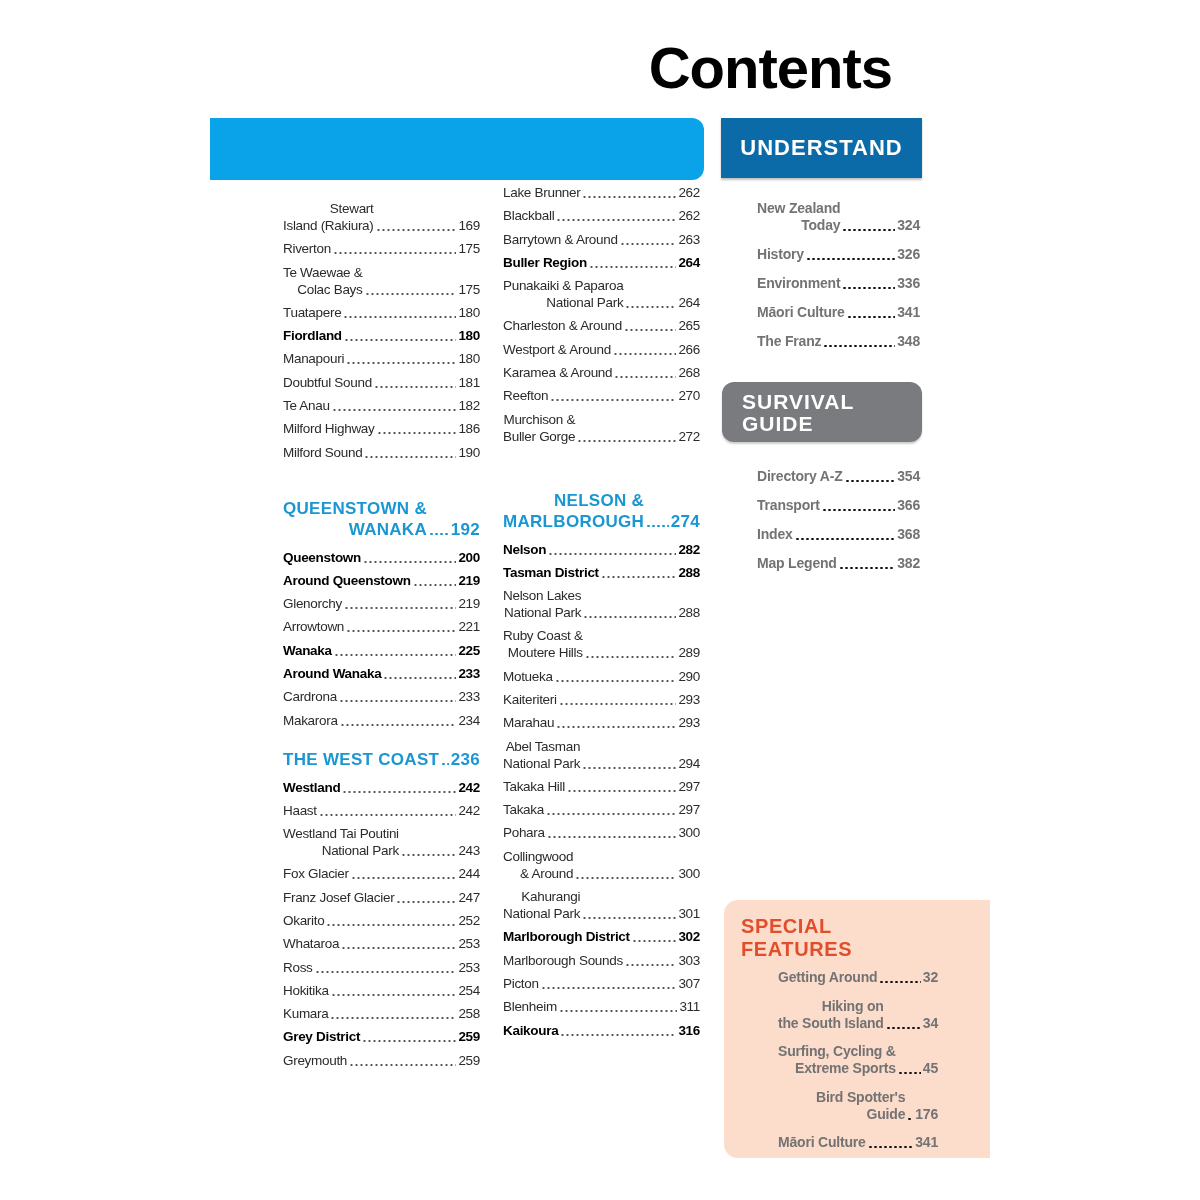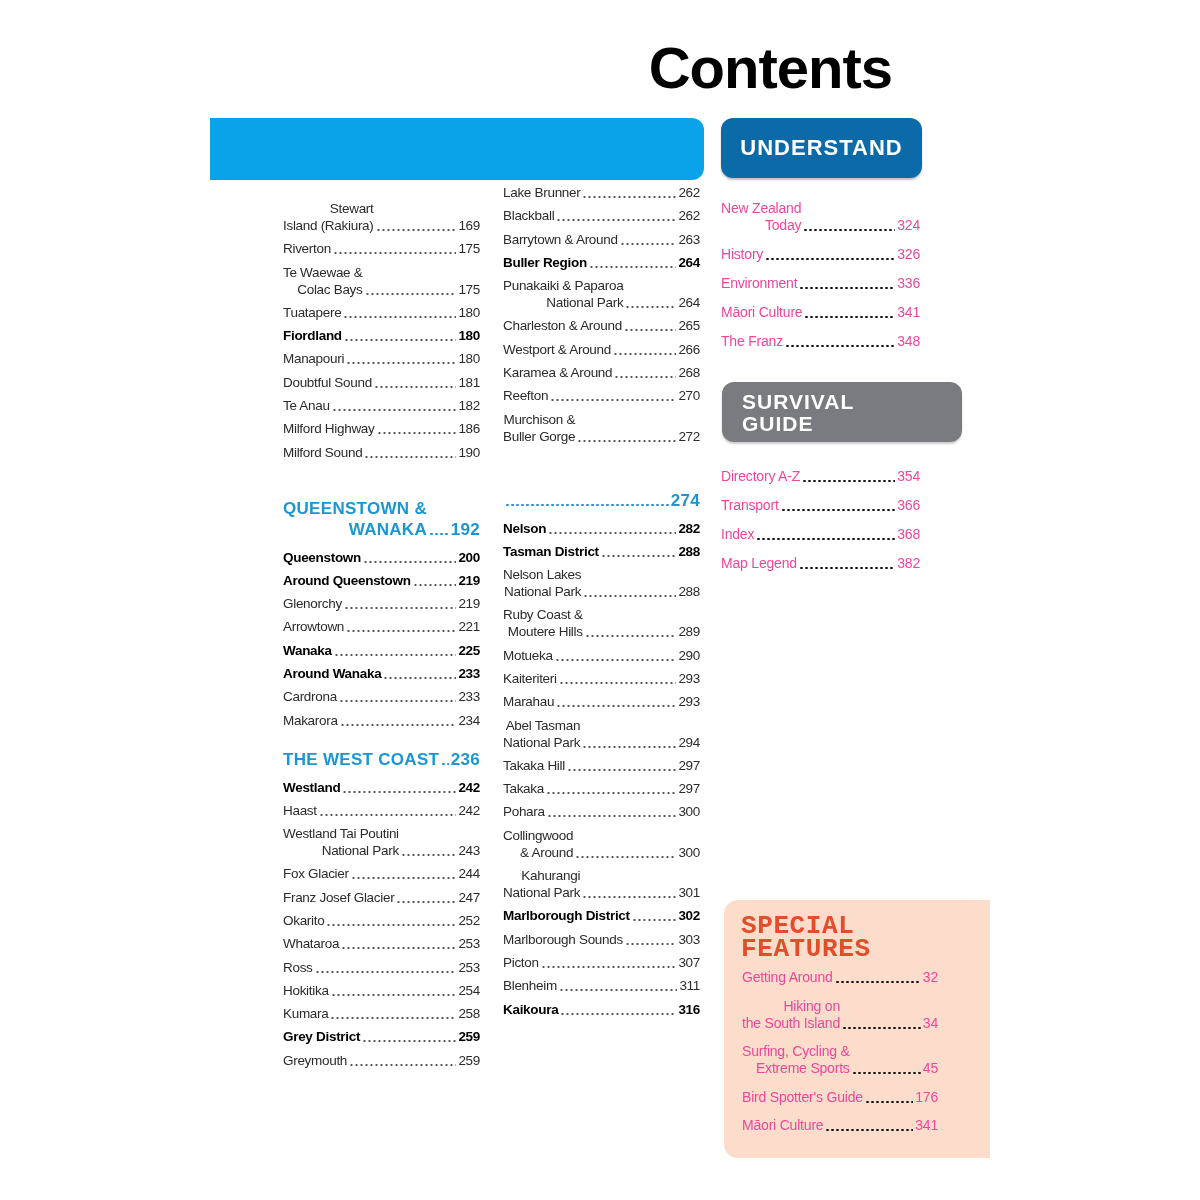--- a/index.html
+++ b/index.html
@@ -23,41 +23,41 @@
       position:absolute;right:308px;top:34px;
       font-size:58px;font-weight:bold;color:#000;letter-spacing:-1px;
       line-height:68px;
     }
     .blue-bar{
       position:absolute;left:210px;top:118px;width:494px;height:62px;
       background:var(--bar-blue);border-radius:0 12px 12px 0;
     }
     .understand-box{
       position:absolute;left:721px;top:118px;width:201px;height:60px;
-      background:var(--understand-blue);border-radius:12px;
+      background:var(--understand-blue);border-radius:0;
       color:#fff;font-weight:bold;font-size:22px;letter-spacing:1px;
       display:flex;align-items:center;justify-content:center;
       box-shadow:0 2px 2px rgba(0,0,0,0.25);
     }
     .survival-box{
-      position:absolute;left:722px;top:382px;width:240px;height:60px;
+      position:absolute;left:722px;top:382px;width:200px;height:60px;
       background:var(--survival-gray);border-radius:12px;
       color:#fff;font-weight:bold;font-size:21px;letter-spacing:1px;
       box-sizing:border-box;padding:9px 0 0 20px;line-height:22px;
       white-space:pre-line;
       box-shadow:0 2px 2px rgba(0,0,0,0.2);
     }
     .special-box{
       position:absolute;left:724px;top:900px;width:266px;height:258px;
       background:var(--special-bg);border-radius:14px 0 0 14px;
     }
     .special-heading{
       position:absolute;left:741px;top:915px;
-      color:var(--special-red);font-weight:bold;font-size:26px;line-height:23px;
-      letter-spacing:0.6px;white-space:pre-line;font-family:Liberation Mono, monospace;
+      color:var(--special-red);font-weight:bold;font-size:20px;line-height:23px;
+      letter-spacing:0.6px;white-space:pre-line;
     }
     .block{position:absolute;text-align:right;}
     .c1{left:283px;width:197px;}
     .c2{left:503px;width:197px;}
     .c3{left:721px;width:199px;}
     .sp{left:742px;width:196px;}
 
     .entry{
       display:flex;align-items:flex-end;
       font-size:13.5px;line-height:17px;letter-spacing:-0.3px;
@@ -66,21 +66,21 @@
     .entry.bold{font-weight:bold;color:var(--text-dark);}
     .entry .name{white-space:pre-line;}
     .entry .page{white-space:nowrap;}
     .dots{
       flex:1;height:17px;margin:0 2px;min-width:6px;
       background-image:radial-gradient(circle, #555 0.9px, transparent 1.3px);
       background-size:5px 4px;background-repeat:repeat-x;
       background-position:left bottom 2px;
     }
     .c3 .entry, .sp .entry{
-      font-size:14px;font-weight:normal;color:#ec4899;margin-bottom:12px;letter-spacing:-0.2px;
+      font-size:14px;font-weight:bold;color:#737373;margin-bottom:12px;letter-spacing:-0.2px;margin-left:36px;
     }
     .c3 .dots, .sp .dots{background-image:radial-gradient(circle, #111 1px, transparent 1.4px);}
     .sp .entry{margin-bottom:11.5px;}
 
     .heading{
       display:flex;align-items:flex-end;
       color:var(--heading-blue);font-weight:bold;font-size:17px;line-height:21px;
       letter-spacing:0.3px;margin-bottom:8.5px;
     }
     .heading .name{white-space:pre-line;}
@@ -322,20 +322,22 @@
     </div>
     <div class="entry">
       <span class="name">Murchison &amp;
 Buller Gorge</span>
       <span class="dots"></span>
       <span class="page">272</span>
     </div>
   </div>
 <div class="block c2" style="top:490px">
     <div class="heading">
+      <span class="name">NELSON &amp;
+MARLBOROUGH</span>
       <span class="dots"></span>
       <span class="page">274</span>
     </div>
     <div class="entry bold">
       <span class="name">Nelson</span>
       <span class="dots"></span>
       <span class="page">282</span>
     </div>
     <div class="entry bold">
       <span class="name">Tasman District</span>

